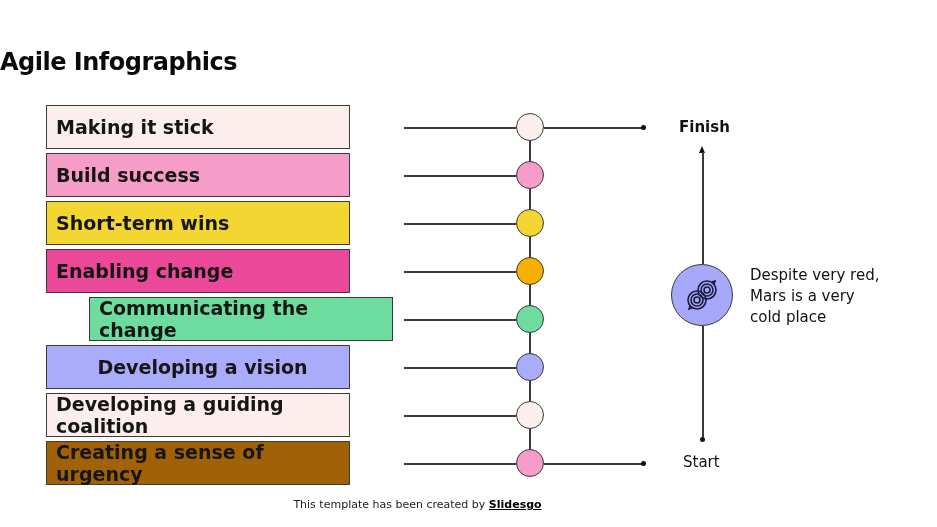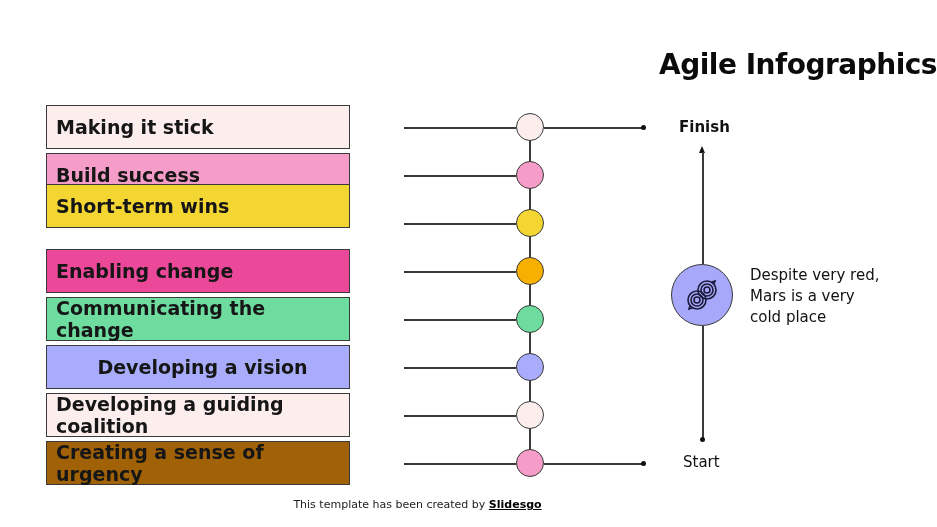--- a/index.html
+++ b/index.html
@@ -1,17 +1,17 @@
 <!DOCTYPE html>
 <html><head>
 <meta charset="utf-8">
 <style>
   html,body{margin:0;padding:0;}
   body{width:937px;height:527px;background:#ffffff;position:relative;overflow:hidden;font-family:"DejaVu Sans","Liberation Sans",sans-serif;color:#111;}
-  .title{position:absolute;left:0;width:937px;top:48px;text-align:right;font-weight:bold;font-size:28px;letter-spacing:-0.5px;color:#0b0b0b;}
+  .title{position:absolute;left:0;width:937px;top:48px;text-align:left;font-weight:bold;font-size:24px;letter-spacing:-0.5px;color:#0b0b0b;}
   .step{position:absolute;left:46px;width:304px;height:44px;box-sizing:border-box;border:1.5px solid #3a3a3a;display:flex;align-items:center;padding-left:9px;font-size:19px;font-weight:bold;color:#161616;}
   .hline{position:absolute;height:1.5px;background:#3a3a3a;}
   .vline{position:absolute;width:1.5px;background:#3a3a3a;}
   .node{position:absolute;width:28px;height:28px;border-radius:50%;box-sizing:border-box;border:1.5px solid #3a3a3a;}
   .dot{position:absolute;width:5px;height:5px;border-radius:50%;background:#111;}
   .label{position:absolute;font-size:15px;color:#111;}
   .center-circle{position:absolute;left:671px;top:264px;width:62px;height:62px;border-radius:50%;background:#a8a8fa;border:1.5px solid #3a3a3a;box-sizing:border-box;display:flex;align-items:center;justify-content:center;}
   .desc{position:absolute;left:750px;top:265px;width:140px;font-size:15px;line-height:21px;color:#111;}
   .footer{position:absolute;left:0;width:835px;top:498px;text-align:center;font-size:11px;color:#222;}
   .footer b{text-decoration:underline;color:#000;}
@@ -21,27 +21,27 @@
 <body>
 
 <div class="title">Agile Infographics</div>
 
 <div class="step" style="top:105px;background:#fdeeee;">
     <span>Making it stick</span>
   </div>
 <div class="step" style="top:153px;background:#f59cc9;">
     <span>Build success</span>
   </div>
-<div class="step" style="top:184px;background:#f3d631;text-align:right;">
+<div class="step" style="top:201px;background:#f3d631;text-align:right;">
     <span>Short-term wins</span>
   </div>
 <div class="step" style="top:249px;background:#ec4899;">
     <span>Enabling change</span>
   </div>
-<div class="step" style="top:297px;background:#6edc9f;">
+<div class="step" style="top:297px;background:#6edc9f;margin-left:43px;">
     <span>Communicating the change</span>
   </div>
 <div class="step" style="top:345px;background:#a8acfa;justify-content:center;">
     <span>Developing a vision</span>
   </div>
 <div class="step" style="top:393px;background:#fdeeee;">
     <span>Developing  a guiding coalition</span>
   </div>
 <div class="step" style="top:441px;background:#a16207;">
     <span>Creating a sense of  urgency</span>

